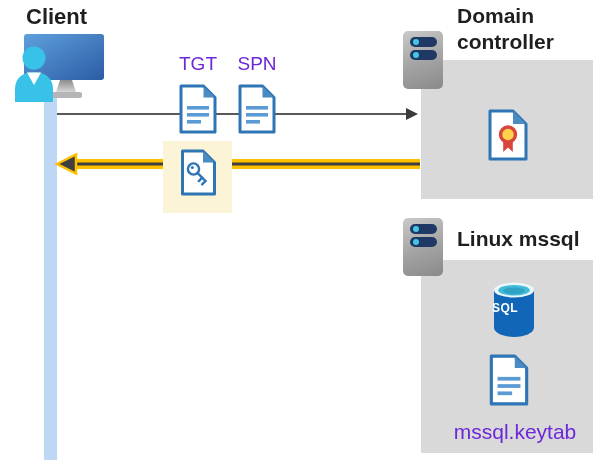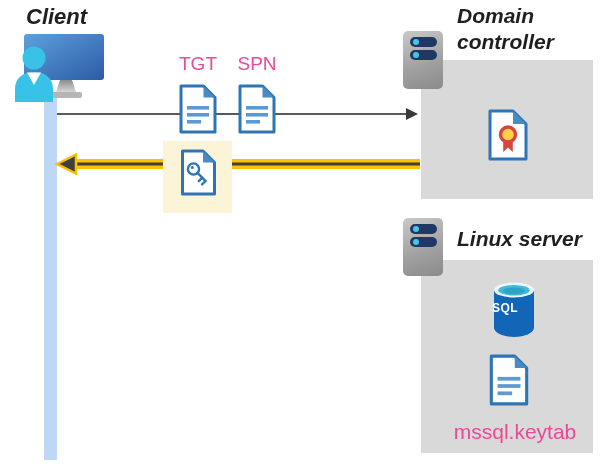--- a/index.html
+++ b/index.html
@@ -1,22 +1,22 @@
 <!DOCTYPE html>
 <html><head>
 <meta charset="utf-8">
 <style>
   html,body{margin:0;padding:0;background:#fff;}
   .canvas{
     position:relative;width:600px;height:468px;background:#ffffff;overflow:hidden;
     font-family:"Liberation Sans", sans-serif;
   }
   .abs{position:absolute;}
-  .title{font-weight:700;color:#1f1f1f;font-size:21px;line-height:26px;font-style:italic;}
-  .small-label{color:#ec4899;font-size:19px;}
+  .title{font-weight:700;color:#1f1f1f;font-size:21px;line-height:26px;}
+  .small-label{color:#6d28d9;font-size:19px;}
   .gray-box{background:#D9D9D9;}
   .lifeline{background:#BDD7F5;}
   .highlight-box{background:#FBF4D6;}
   
   .server{width:40px;height:58px;border-radius:5px;
     background:linear-gradient(160deg,#c9c9c9 0%,#a2a2a2 55%,#8a8a8a 100%);}
   .server .bar{position:absolute;left:7px;width:27px;height:10px;border-radius:5px;background:#1F3864;}
   .server .bar.b1{top:6px;} .server .bar.b2{top:19px;}
   .server .dot{position:absolute;left:3px;top:2px;width:6px;height:6px;border-radius:50%;background:#45C6E8;}
   .sql-text{width:44px;color:#ffffff;font-weight:700;font-size:12px;letter-spacing:0.5px;}
@@ -133,17 +133,17 @@
     <rect x="9" y="36" width="14" height="3.6" fill="#5B9BD5"></rect>
   </svg>
 
   <div class="abs title" style="left:26px;top:4px;font-size:22px;">Client</div>
 
   <div class="abs small-label center-text" style="left:171px;top:53px;width:54px;">TGT</div>
   <div class="abs title" style="left:457px;top:3px;width:138px;">Domain controller</div>
 
   <div class="abs small-label center-text" style="left:230px;top:53px;width:54px;">SPN</div>
 
-  <div class="abs title" style="left:457px;top:226px;width:140px;">Linux server</div>
+  <div class="abs title" style="left:457px;top:226px;width:140px;">Linux mssql</div>
 
   <div class="abs small-label center-text" style="left:421px;top:420px;width:188px;font-size:21px;">mssql.keytab</div>
 
 </div>
 
 </body></html>

